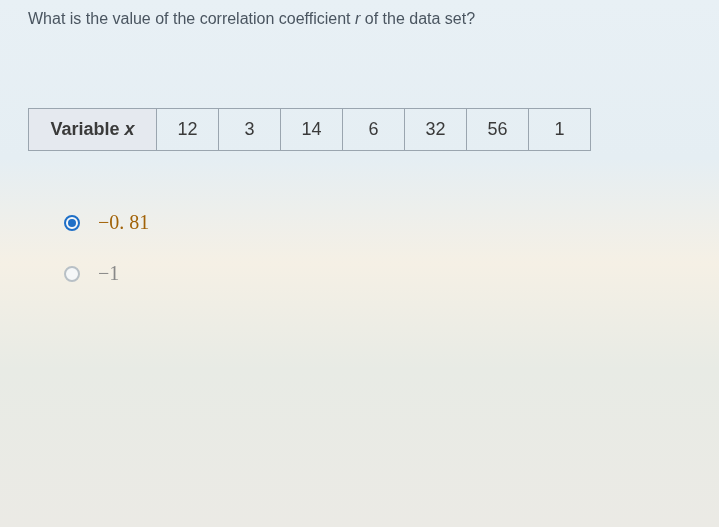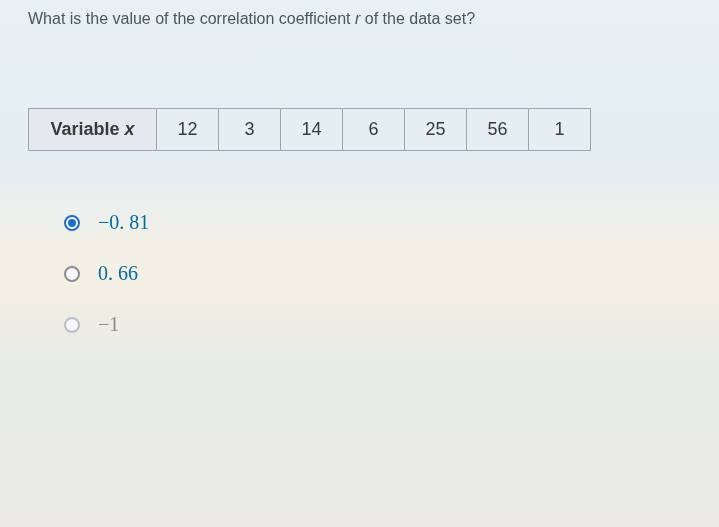--- a/index.html
+++ b/index.html
@@ -61,53 +61,49 @@
     .radio.selected::after {
       content: "";
       width: 8px;
       height: 8px;
       background: #1e6fc7;
       border-radius: 50%;
     }
     .radio.faded { border-color: #b8c0c6; }
     .opt-label {
       font-size: 20px;
-      color: #0369a1;
+      color: #a16207;
       font-family: 'Times New Roman', Times, serif;
     }
     .opt-label.faded { color: #888; }
   </style>
 </head>
 <body>
 
 <div class="question">
   <span>What is the value of the correlation coefficient </span><span class="italic">r</span><span> of the data set?</span>
 </div>
 
 <table>
   <tbody>
       <tr>
     <th><span class="var-label">Variable </span><span class="var-name">x</span></th>
     <td>12</td>
     <td>3</td>
     <td>14</td>
     <td>6</td>
-    <td>25</td>
+    <td>32</td>
     <td>56</td>
     <td>1</td>
   </tr>
 </tbody>
   </table>
 
 <div class="options">
   <div class="option">
     <span class="radio selected"></span>
     <span class="opt-label">−0. 81</span>
   </div>
   <div class="option">
-    <span class="radio"></span>
-    <span class="opt-label">0. 66</span>
-  </div>
-  <div class="option">
     <span class="radio faded"></span>
     <span class="opt-label faded">−1</span>
   </div>
 </div>
 
 </body></html>

